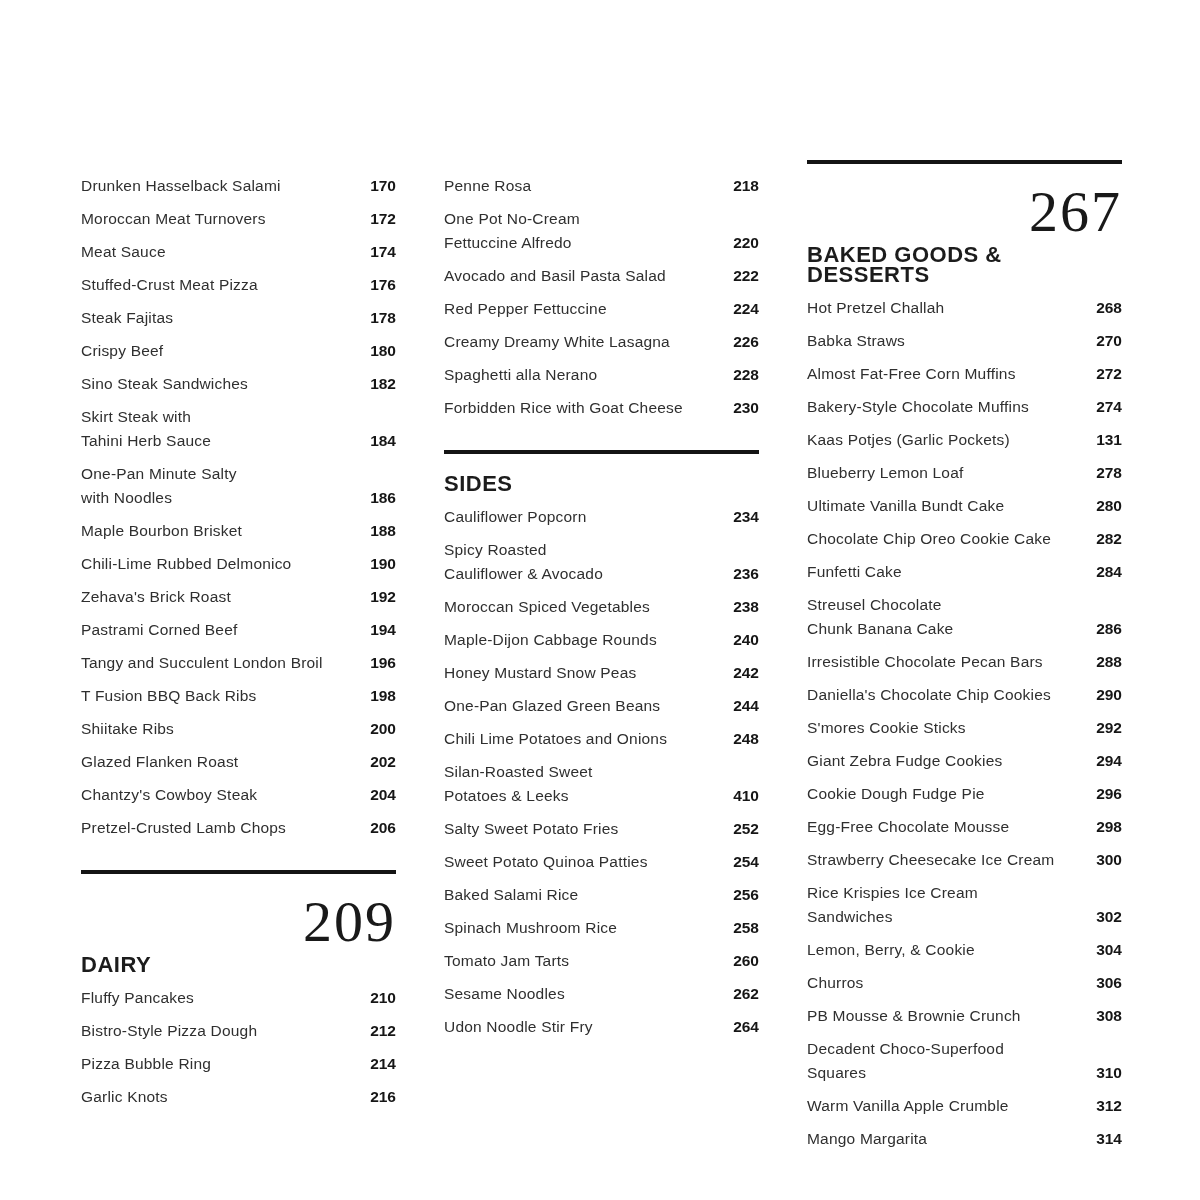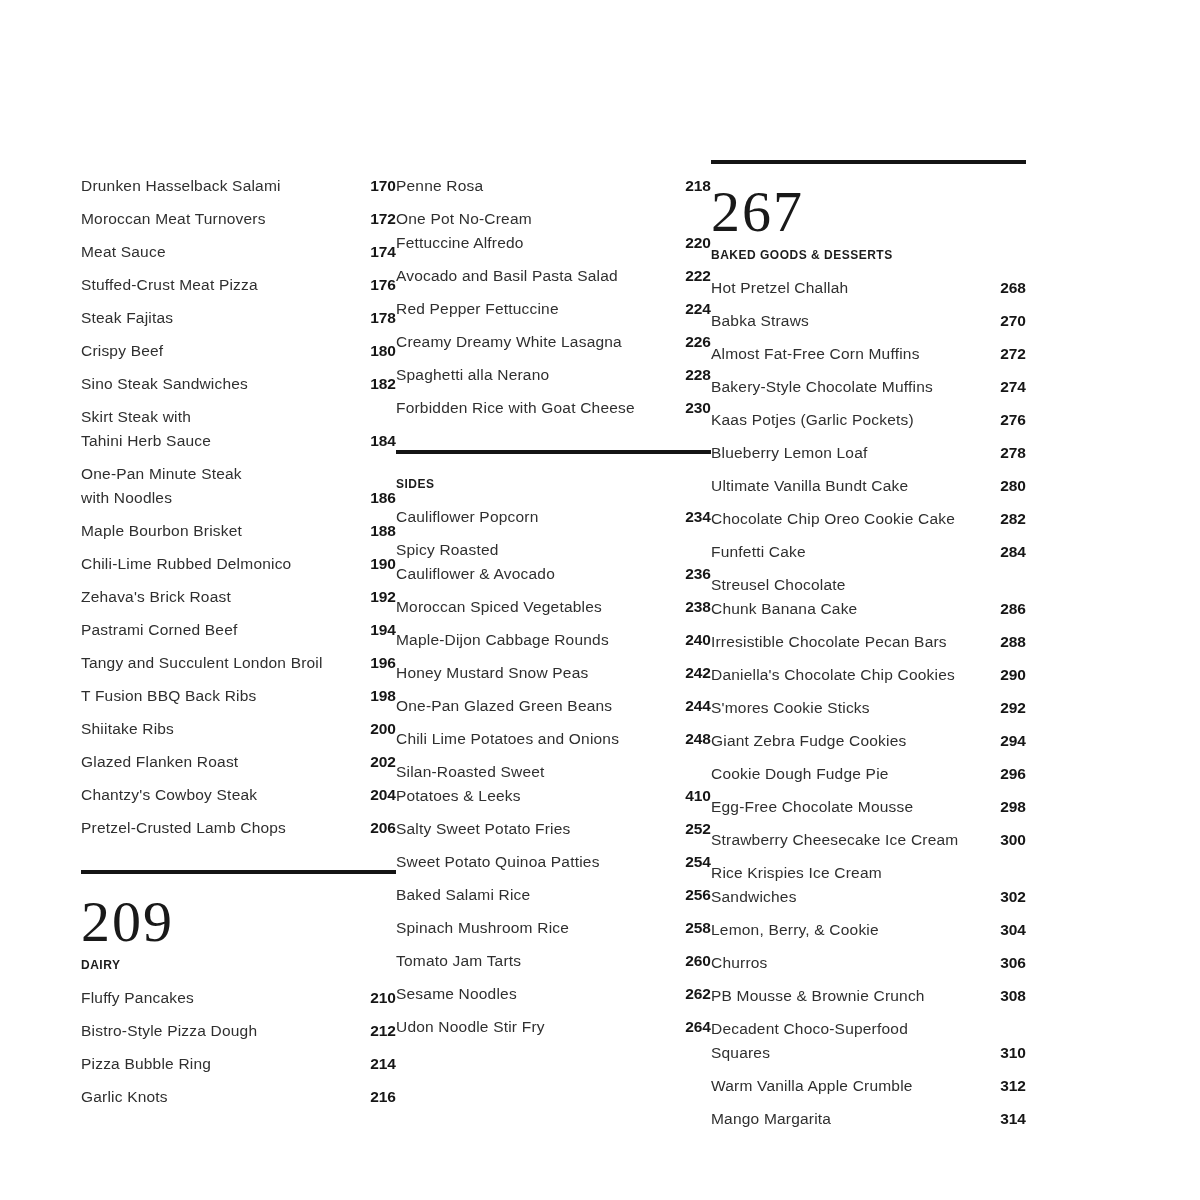--- a/index.html
+++ b/index.html
@@ -7,45 +7,46 @@
     position: relative;
     width: 1200px;
     height: 1200px;
     background: #ffffff;
     box-sizing: border-box;
     padding: 160px 79px 0 81px;
     font-family: "Liberation Sans", sans-serif;
     color: #2f2f2f;
     overflow: hidden;
   }
-  .columns { display: flex; }
+  .columns { display: flex; gap: 48px; }
   .col { flex: 0 0 315px; width: 315px; }
   
   .col:nth-child(1), .col:nth-child(2) { padding-top: 14px; }
   .col:nth-child(3) { padding-top: 0; }
 
   .divider {
     border: none;
     height: 4px;
     background: #141414;
     margin: 30px 0 20px 0;
   }
   .sec:first-child .divider { margin-top: 0; }
 
   .big-num {
     font-family: "Liberation Serif", serif;
     font-size: 58px;
     line-height: 56px;
     font-weight: 400;
     color: #191919;
     letter-spacing: 2px;
+    text-align: right;
   }
   .sec-head {
     margin: 5px 0 11px 0;
-    font-size: 12px;
+    font-size: 22px;
     line-height: 20px;
     font-weight: 700;
     letter-spacing: 0.5px;
     color: #1c1c1c;
   }
   .item {
     display: flex;
     justify-content: space-between;
     align-items: flex-end;
     margin-bottom: 9px;
@@ -113,21 +114,21 @@
   </div>
             <div class="item">
     <span class="t">
                 <div>Skirt Steak with</div>
                 <div>Tahini Herb Sauce</div>
               </span>
     <span class="pg">184</span>
   </div>
             <div class="item">
     <span class="t">
-                <div>One-Pan Minute Steak</div>
+                <div>One-Pan Minute Salty</div>
                 <div>with Noodles</div>
               </span>
     <span class="pg">186</span>
   </div>
             <div class="item">
     <span class="t">
                 <div>Maple Bourbon Brisket</div>
               </span>
     <span class="pg">188</span>
   </div>
@@ -394,21 +395,21 @@
             <div class="item">
     <span class="t">
                 <div>Bakery-Style Chocolate Muffins</div>
               </span>
     <span class="pg">274</span>
   </div>
             <div class="item">
     <span class="t">
                 <div>Kaas Potjes (Garlic Pockets)</div>
               </span>
-    <span class="pg">276</span>
+    <span class="pg">131</span>
   </div>
             <div class="item">
     <span class="t">
                 <div>Blueberry Lemon Loaf</div>
               </span>
     <span class="pg">278</span>
   </div>
             <div class="item">
     <span class="t">
                 <div>Ultimate Vanilla Bundt Cake</div>

